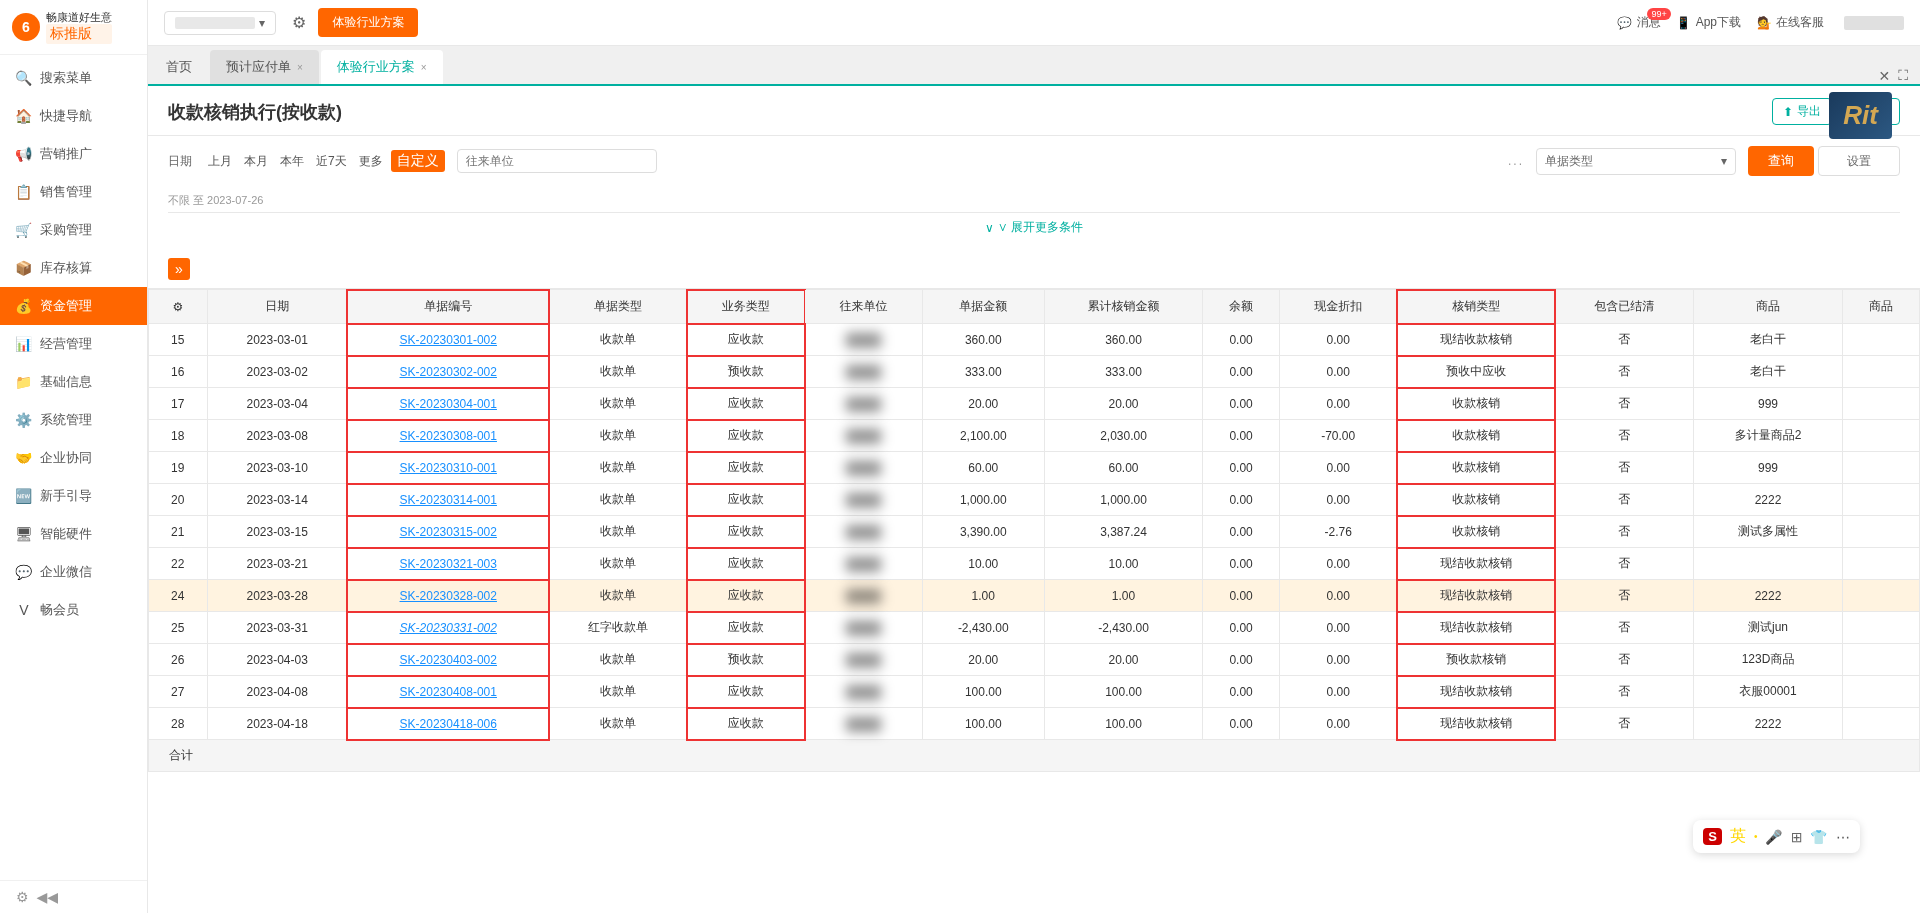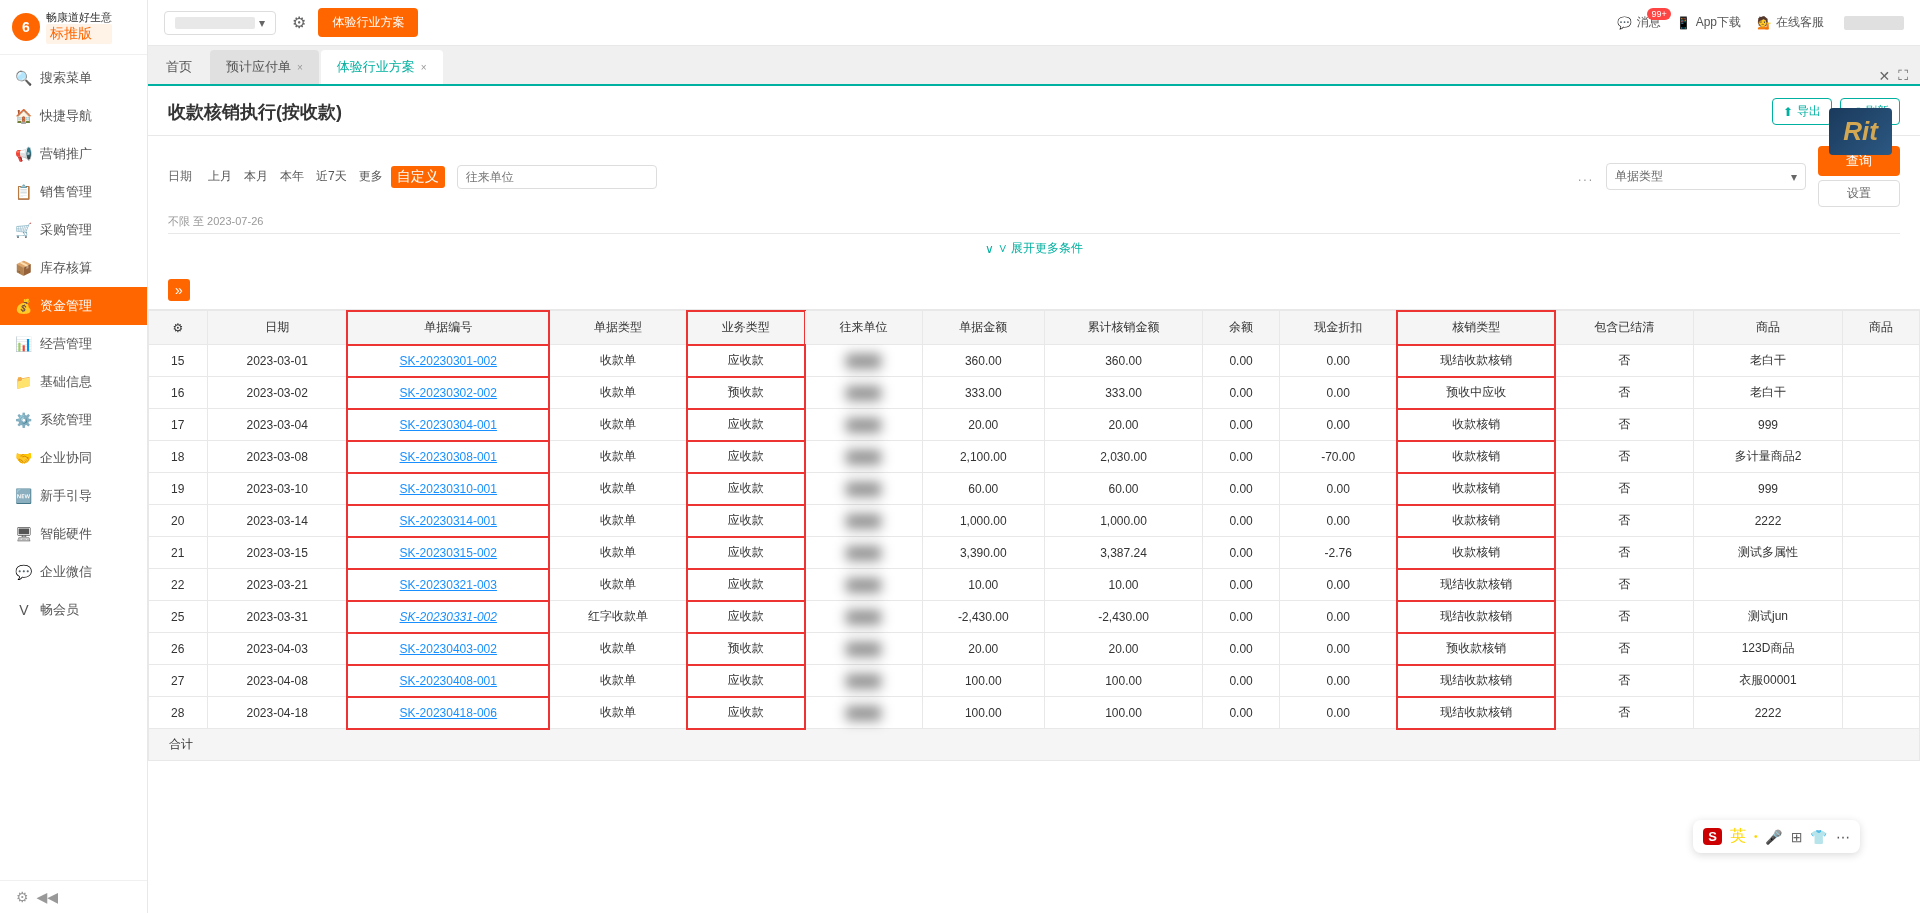--- a/index.html
+++ b/index.html
@@ -52,21 +52,21 @@
     .header-actions { display: flex; gap: 8px; }
     .header-action-btn { display: flex; align-items: center; gap: 4px; color: #00b0a0; cursor: pointer; font-size: 12px; border: 1px solid #00b0a0; border-radius: 4px; padding: 4px 10px; background: #fff; }
 
     
     .filter-bar { background: #fff; padding: 10px 20px; border-bottom: 1px solid #e8e8e8; }
     .filter-row { display: flex; align-items: center; gap: 12px; flex-wrap: wrap; }
     .filter-label { color: #666; font-size: 12px; }
     .filter-date-btns { display: flex; gap: 4px; align-items: center; }
     .filter-date-btn { color: #555; font-size: 12px; cursor: pointer; padding: 2px 4px; }
     .custom-btn { background: #ff6600; color: #fff; border: none; border-radius: 3px; padding: 2px 6px; font-size: 14px; cursor: pointer; }
-    .filter-date-range { color: #999; font-size: 11px; margin-top: 7px; }
+    .filter-date-range { color: #999; font-size: 11px; margin-top: 17px; }
     .filter-input { border: 1px solid #ddd; border-radius: 4px; padding: 4px 8px; font-size: 12px; color: #666; width: 200px; }
     .filter-dots { color: #999; letter-spacing: 2px; cursor: pointer; }
     .filter-select { border: 1px solid #ddd; border-radius: 4px; padding: 4px 8px; font-size: 12px; color: #666; min-width: 120px; display: flex; align-items: center; justify-content: space-between; cursor: pointer; }
     .filter-query-btn { background: #ff6600; color: #fff; border: none; border-radius: 4px; padding: 6px 20px; font-size: 13px; cursor: pointer; }
     .filter-set-btn { background: #fff; color: #666; border: 1px solid #ddd; border-radius: 4px; padding: 4px 28px; font-size: 12px; cursor: pointer; }
     .expand-more { display: flex; align-items: center; justify-content: center; padding: 6px; color: #00b0a0; cursor: pointer; font-size: 12px; gap: 4px; }
 
     
     .table-container { flex: 1; overflow: auto; background: #fff; margin: 0; }
     .data-table { width: 100%; border-collapse: collapse; font-size: 12px; }
@@ -254,21 +254,21 @@
             <button class="custom-btn">自定义</button>
           </div>
           <div style="flex:1;min-width:120px;">
             <input class="filter-input" placeholder="往来单位" style="">
           </div>
           <span class="filter-dots">...</span>
           <div class="filter-select" style="min-width:200px;">
             <span>单据类型</span>
             <span>▾</span>
           </div>
-          <div style="display:flex;flex-direction:column;gap:4px;margin-left:auto;">
+          <div style="display:flex;flex-direction:row;gap:4px;margin-left:auto;">
             <button class="filter-query-btn">查询</button>
             <button class="filter-set-btn">设置</button>
           </div>
         </div>
         <div class="filter-date-range">不限 至 2023-07-26</div>
       </div>
       <div class="expand-more">
         <span>∨</span>
         <span>∨ 展开更多条件</span>
       </div>
@@ -422,20 +422,36 @@
     <td><span class="blurred">████</span></td>
     <td class="">10.00</td>
     <td class="">10.00</td>
     <td>0.00</td>
     <td class="">0.00</td>
     <td style="outline:2px solid #e33;outline-offset:-1px;">现结收款核销</td>
     <td>否</td>
     <td></td>
     <td></td>
   </tr>
+            <tr class="highlighted">
+    <td>24</td>
+    <td>2023-03-28</td>
+    <td style="outline:2px solid #e33;outline-offset:-1px;"><span class="link-text">SK-20230328-002</span></td>
+    <td>收款单</td>
+    <td style="outline:2px solid #e33;outline-offset:-1px;">应收款</td>
+    <td><span class="blurred">████</span></td>
+    <td class="">1.00</td>
+    <td class="">1.00</td>
+    <td>0.00</td>
+    <td class="">0.00</td>
+    <td style="outline:2px solid #e33;outline-offset:-1px;">现结收款核销</td>
+    <td>否</td>
+    <td>2222</td>
+    <td></td>
+  </tr>
             <tr>
     <td>25</td>
     <td>2023-03-31</td>
     <td style="outline:2px solid #e33;outline-offset:-1px;font-style:italic;"><span class="link-text">SK-20230331-002</span></td>
     <td>红字收款单</td>
     <td style="outline:2px solid #e33;outline-offset:-1px;">应收款</td>
     <td><span class="blurred">████</span></td>
     <td class="negative">-2,430.00</td>
     <td class="negative">-2,430.00</td>
     <td>0.00</td>
@@ -508,13 +524,13 @@
 <div class="ime-toolbar">
   <span class="ime-s">S</span>
   <span class="ime-dot">英</span>
   <span style="color:#ffd700;font-size:10px;">•</span>
   <span class="ime-mic">🎤</span>
   <span class="ime-grid">⊞</span>
   <span class="ime-shirt">👕</span>
   <span class="ime-apps">⋯</span>
 </div>
 
-<div class="rit-badge" style="position:fixed;top:108px;right:28px;background:linear-gradient(135deg,#1a3a5c,#2c5882);color:#d4a853;font-style:italic;font-weight:bold;font-size:26px;padding:8px 14px;border-radius:4px;z-index:200;">Rit</div>
+<div class="rit-badge" style="position:fixed;top:92px;right:28px;background:linear-gradient(135deg,#1a3a5c,#2c5882);color:#d4a853;font-style:italic;font-weight:bold;font-size:26px;padding:8px 14px;border-radius:4px;z-index:200;">Rit</div>
 
 </body></html>

